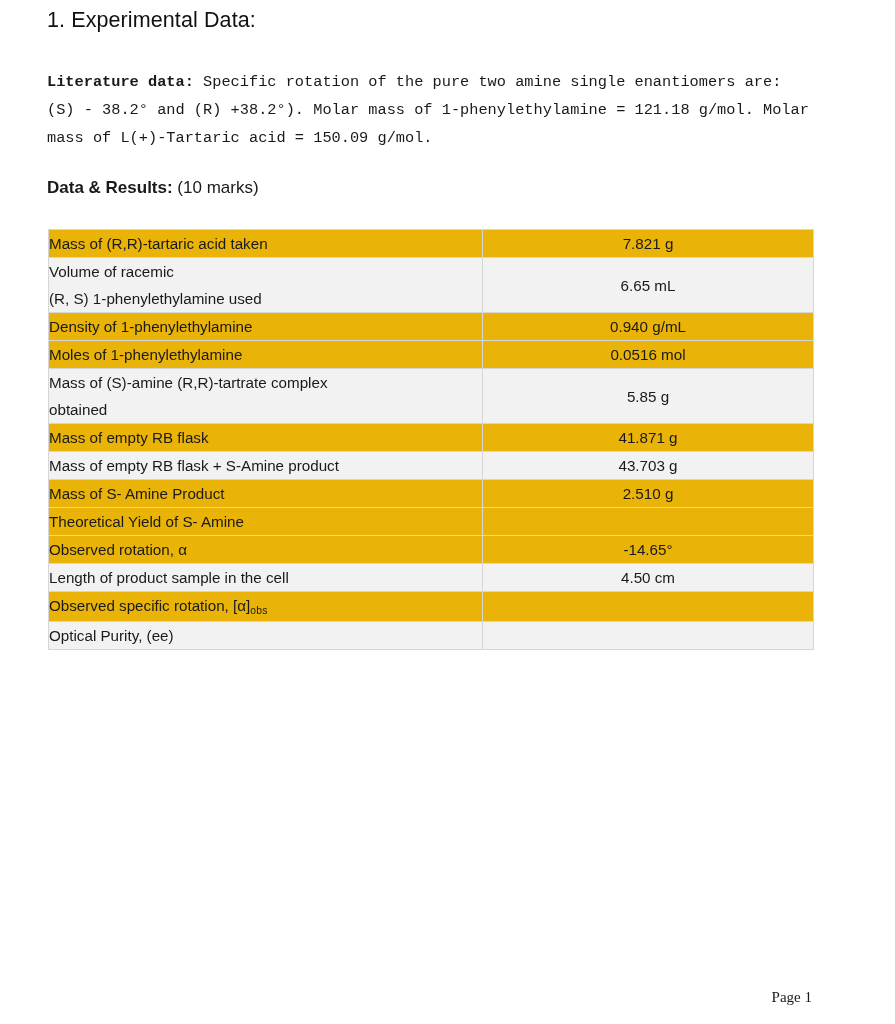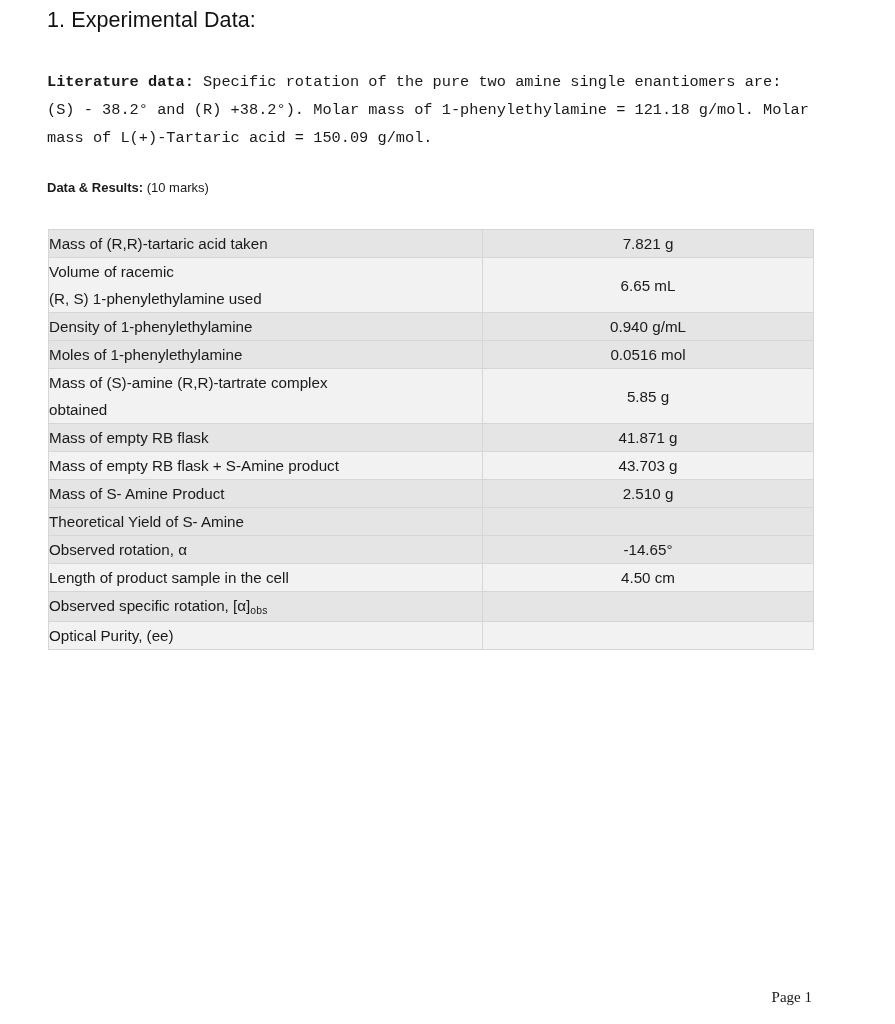--- a/index.html
+++ b/index.html
@@ -53,21 +53,21 @@
   }
   .lit-para .lead {
     font-weight: bold;
   }
 
   
   .results-line {
     position: absolute;
     left: 47px;
     top: 176px;
-    font-size: 13px;
+    font-size: 17px;
     line-height: 24px;
     color: #1a1a1a;
     margin: 0;
     white-space: nowrap;
   }
   .results-line .lead {
     font-weight: bold;
   }
   .results-line .marks {
     font-weight: 400;
@@ -103,21 +103,21 @@
     width: 330px;
     padding: 7px 10px 7px 10px;
     text-align: center;
     line-height: 27px;
     font-size: 15.2px;
   }
   tr.row-shaded td {
     background: #f2f2f2;
   }
   tr.row-plain td {
-    background: #e5e5e5;
+    background: #eab308;
   }
   .val-red   { color: #ee4b2b; }
   .val-green { color: #56b356; }
   .val-empty { color: transparent; }
 
   sub.obs-sub {
     font-size: 0.68em;
     vertical-align: baseline;
     position: relative;
     top: 0.33em;

